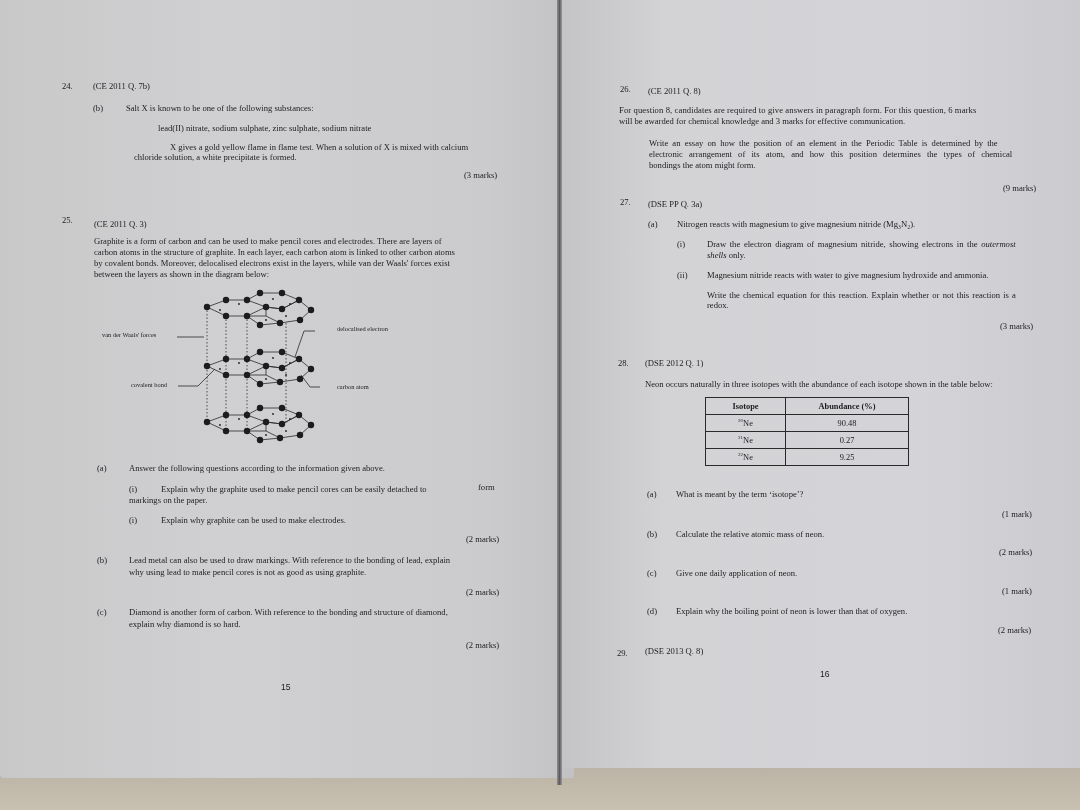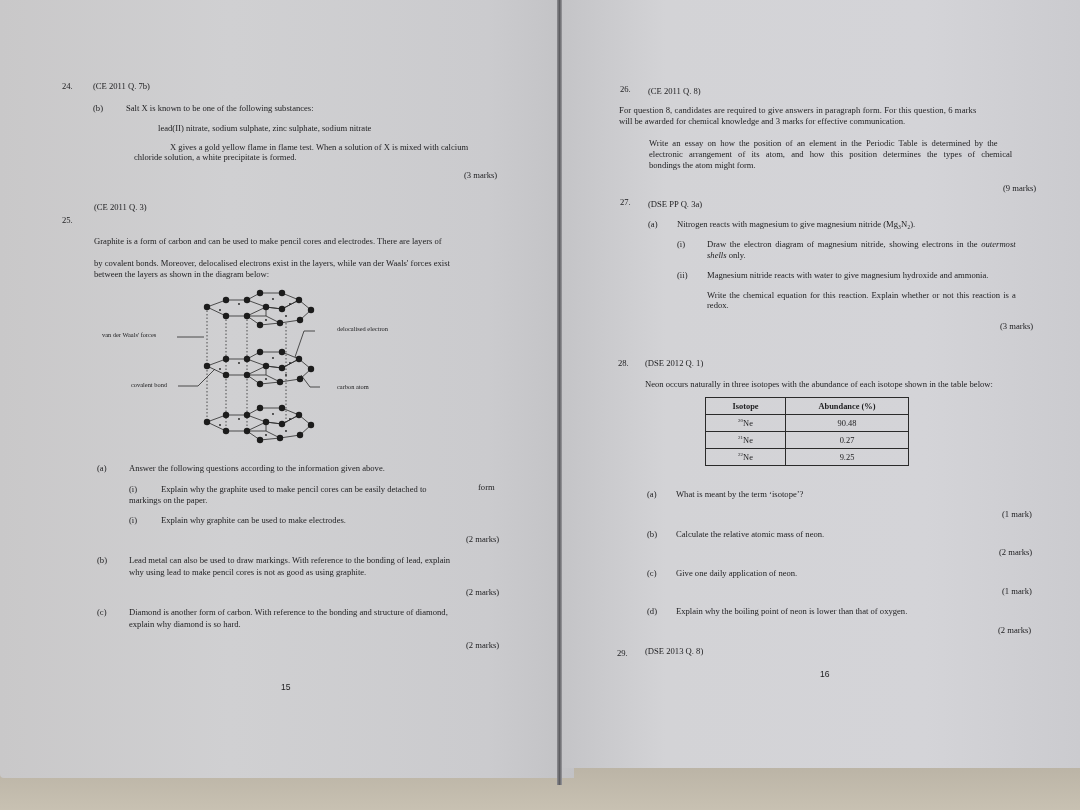--- a/index.html
+++ b/index.html
@@ -42,22 +42,23 @@
   <span class="abs qnum" style="left:62px;top:81px;">24.</span>
   <span class="abs t" style="left:93px;top:81px;">(CE 2011 Q. 7b)</span>
   <span class="abs t" style="left:93px;top:103px;">(b)</span>
   <span class="abs t" style="left:126px;top:103px;">Salt X is known to be one of the following substances:</span>
   <span class="abs t" style="left:158px;top:123px;">lead(II) nitrate, sodium sulphate, zinc sulphate, sodium nitrate</span>
   <span class="abs t" style="left:126px;top:142px;margin-left:44px;">X gives a gold yellow flame in flame test. When a solution of X is mixed with calcium</span>
   <span class="abs t" style="left:126px;top:152px;margin-left:8px;">chloride solution, a white precipitate is formed.</span>
   <span class="abs marks" style="left:464px;top:170px;">(3 marks)</span>
 
   <span class="abs qnum" style="left:62px;top:215px;">25.</span>
-  <span class="abs t" style="left:94px;top:202px;">(CE 2011 Q. 3)</span>
+  <span class="abs t" style="left:94px;top:219px;">(CE 2011 Q. 3)</span>
   <span class="abs t" style="left:94px;top:236px;">Graphite is a form of carbon and can be used to make pencil cores and electrodes. There are layers of</span>
+  <span class="abs t" style="left:94px;top:247px;">carbon atoms in the structure of graphite. In each layer, each carbon atom is linked to other carbon atoms</span>
   <span class="abs t" style="left:94px;top:258px;">by covalent bonds. Moreover, delocalised electrons exist in the layers, while van der Waals' forces exist</span>
   <span class="abs t" style="left:94px;top:269px;">between the layers as shown in the diagram below:</span>
 
   <div class="abs" style="left:90px;top:287px;width:330px;height:165px;">
     <svg width="330" height="165" viewBox="0 0 330 165">
       <g stroke="#2a2a2a" stroke-width="0.8" fill="none">
 
         <g id="layer1">
           <polyline points="117,20 136,13 157,13 176,20 157,29 136,29 117,20"></polyline>
           <polyline points="157,13 170,6 192,6 209,13 192,22 176,20"></polyline>

